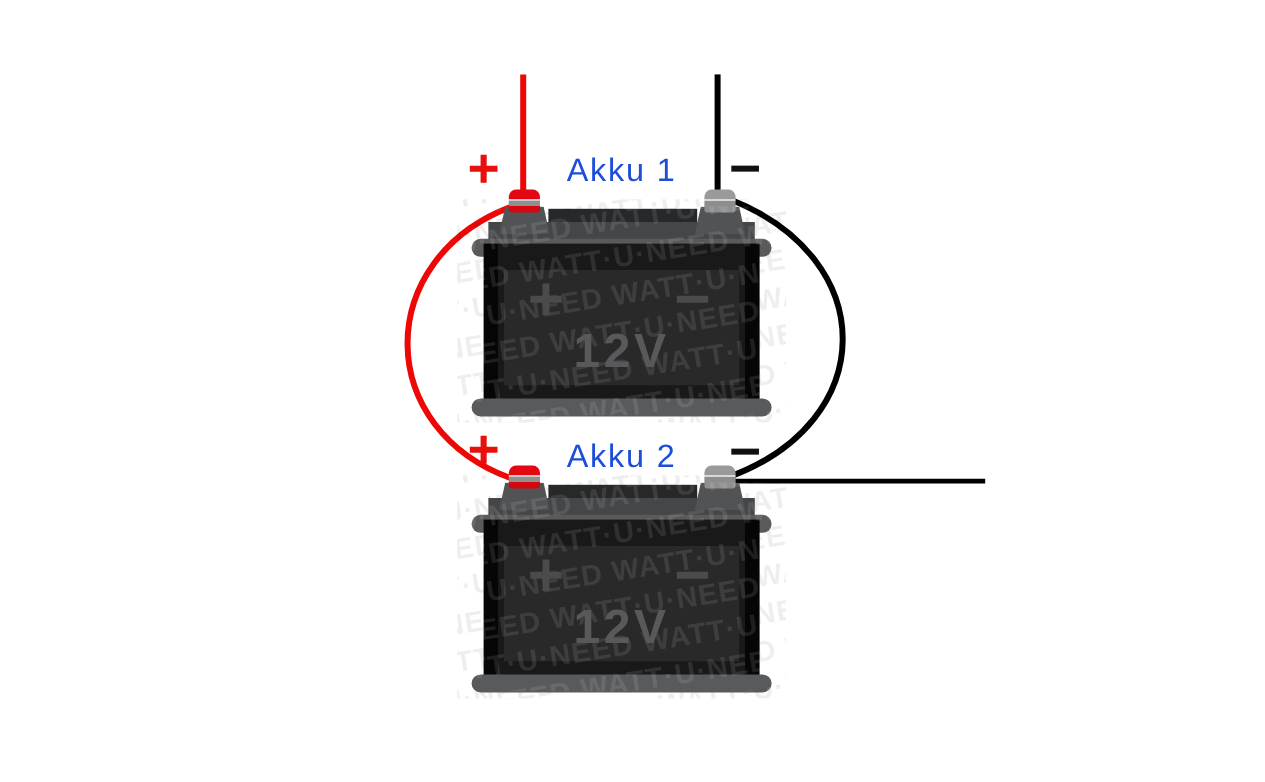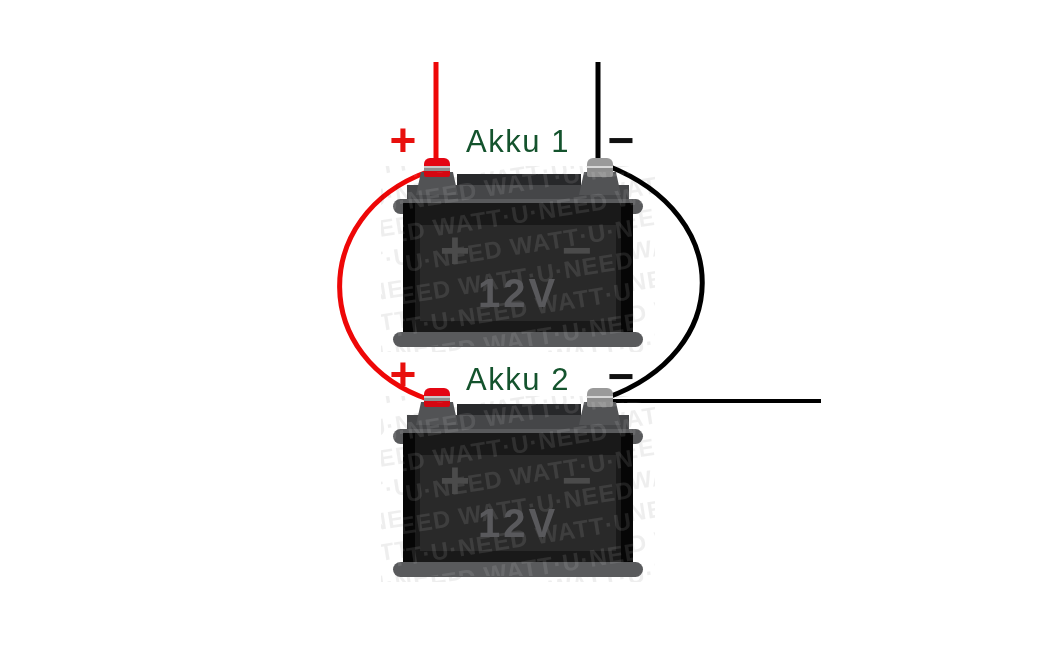--- a/index.html
+++ b/index.html
@@ -14,22 +14,22 @@
   .battery-group .part { position:absolute; z-index:2; }
 
   
   .label-plus {
     position:absolute; left:-12px; top:-40px; width:44px; z-index:7;
     text-align:center; font-size:46px; line-height:44px; font-weight:800;
     color:#e8100d;
   }
   .label-akku {
     position:absolute; left:0; top:-30px; width:250px; z-index:7;
-    text-align:center; font-size:31px; line-height:28px; font-weight:400;
-    color:#14532d; letter-spacing:1.5px;
+    text-align:center; font-size:27px; line-height:28px; font-weight:400;
+    color:#1d4ed8; letter-spacing:1.5px;
   }
   .label-minus {
     position:absolute; left:206px; top:-40px; width:44px; z-index:7;
     text-align:center; font-size:46px; line-height:44px; font-weight:900;
     color:#101010;
   }
   .second .label-plus  { top:-36px; }
   .second .label-akku  { top:-22px; }
   .second .label-minus { top:-34px; }
 

